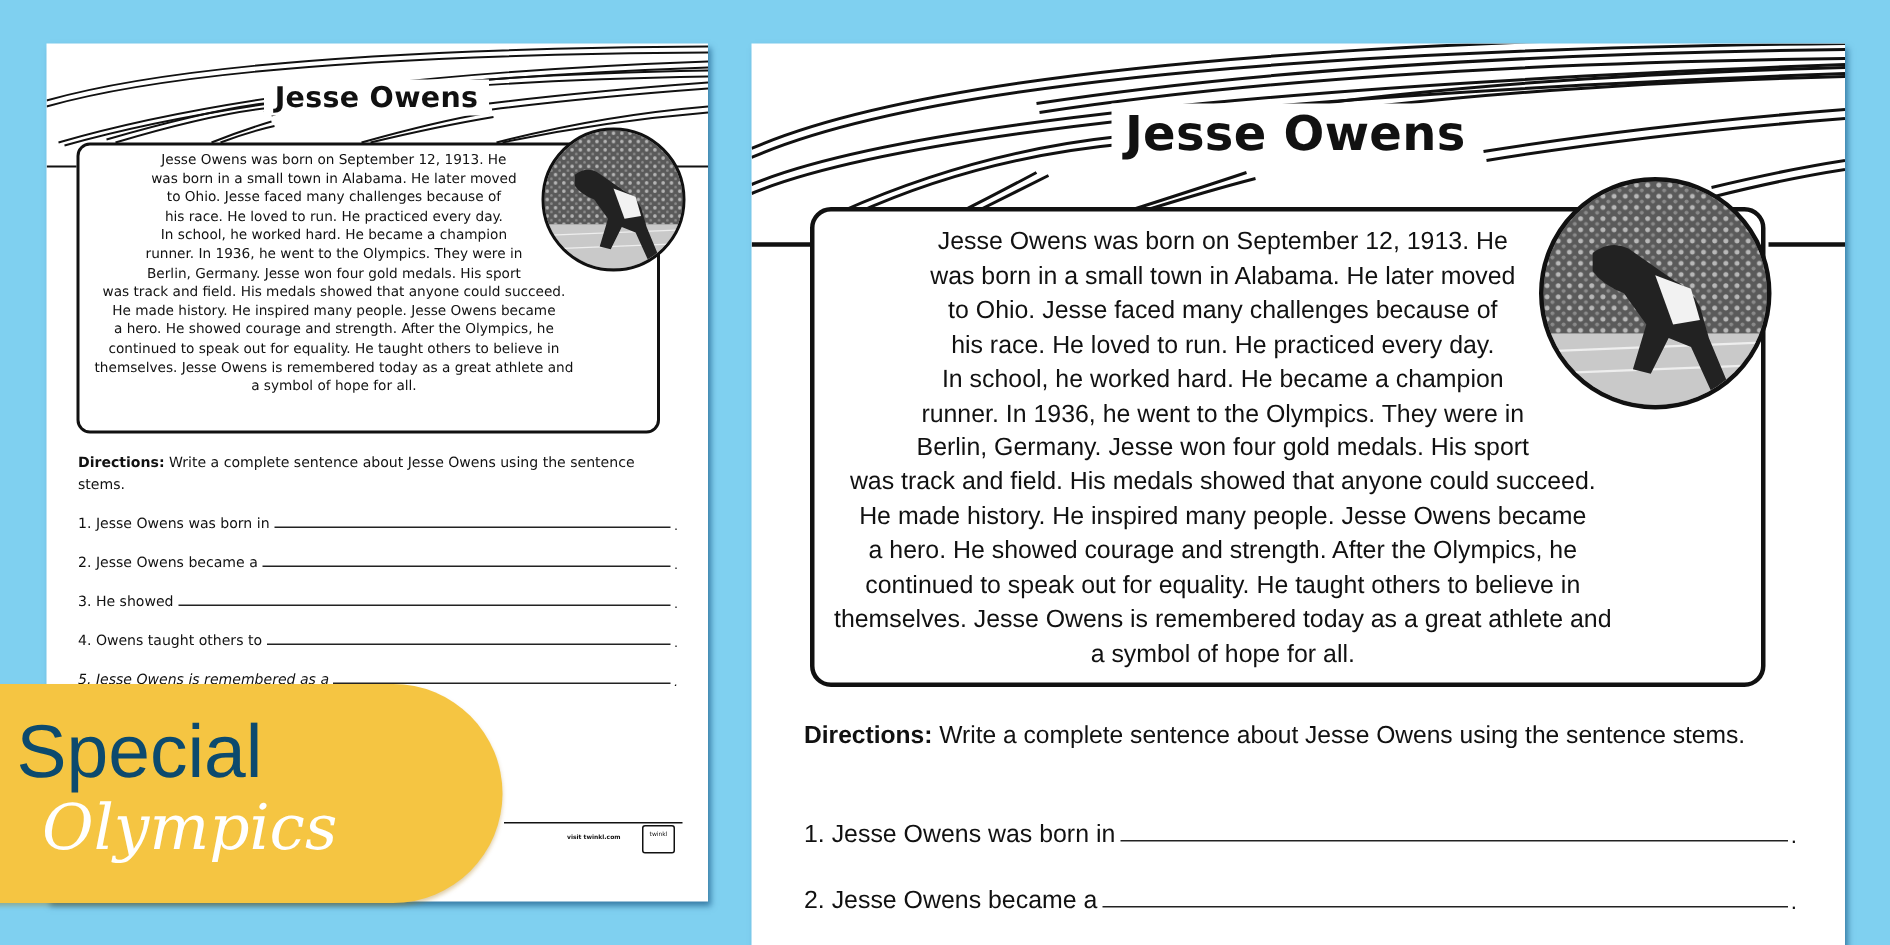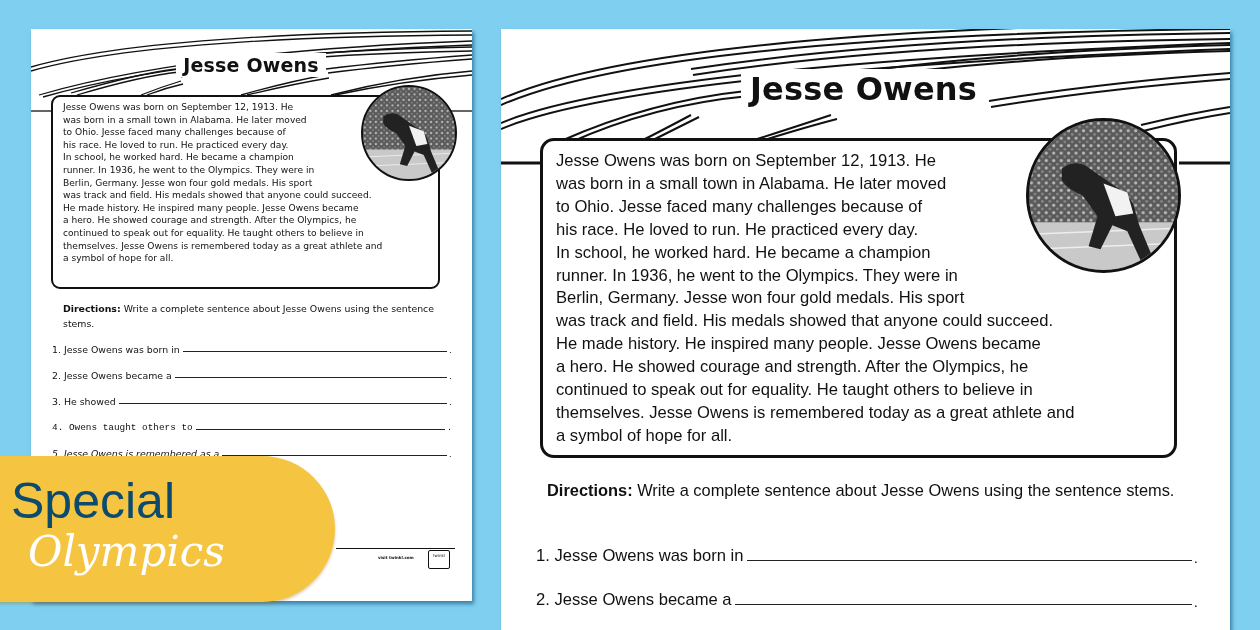--- a/index.html
+++ b/index.html
@@ -35,35 +35,36 @@
     position: absolute;
     border: 2px solid #111;
     background: #fff;
   }
   .page-small .passage-box { left: 20px; top: 66px; width: 389px; height: 194px; border-radius: 9px; }
   .page-large .passage-box { left: 39px; top: 109px; width: 637px; height: 320px; border-radius: 14px; border-width: 3px; }
 
   .passage {
     position: absolute;
     white-space: pre;
+    text-align: center;
   }
   .page-small .passage { left: 32px; top: 72px; font-size: 9.1px; line-height: 12.6px; }
   .page-large .passage { left: 55px; top: 121px; font-family: "Liberation Sans", sans-serif; font-size: 16.6px; line-height: 22.9px; }
 
   .photo {
     position: absolute;
     border-radius: 50%;
     border: 2px solid #111;
     overflow: hidden;
     background: #777;
   }
   .page-small .photo { left: 330px; top: 56px; width: 96px; height: 96px; }
   .page-large .photo { left: 525px; top: 89px; width: 155px; height: 155px; border-width: 3px; }
 
-  .directions { position: absolute; margin-left: 11px; }
+  .directions { position: absolute; }
   .page-small .directions { left: 21px; top: 272px; width: 400px; font-size: 9.4px; line-height: 15px; }
   .page-large .directions { left: 35px; top: 450px; width: 640px; font-family: "Liberation Sans", sans-serif; font-size: 16.4px; line-height: 23px; }
   .directions b { font-weight: bold; }
 
   .stem {
     position: absolute;
     display: flex;
     align-items: flex-end;
     white-space: nowrap;
   }
@@ -172,21 +173,21 @@
   <div class="stem" style="top:338px;">
     <span>2. Jesse Owens became a</span>
       <span class="blank"></span>
       <span class="dot">.</span>
   </div>
   <div class="stem" style="top:364px;">
     <span>3. He showed</span>
       <span class="blank"></span>
       <span class="dot">.</span>
   </div>
-  <div class="stem" style="top:390px;font-family:Liberation Mono, monospace;">
+  <div class="stem" style="top:390px;">
     <span>4. Owens taught others to</span>
       <span class="blank"></span>
       <span class="dot">.</span>
   </div>
   <div class="stem" style="top:416px;font-style:italic;">
     <span>5. Jesse Owens is remembered as a</span>
       <span class="blank"></span>
       <span class="dot">.</span>
   </div>
 

